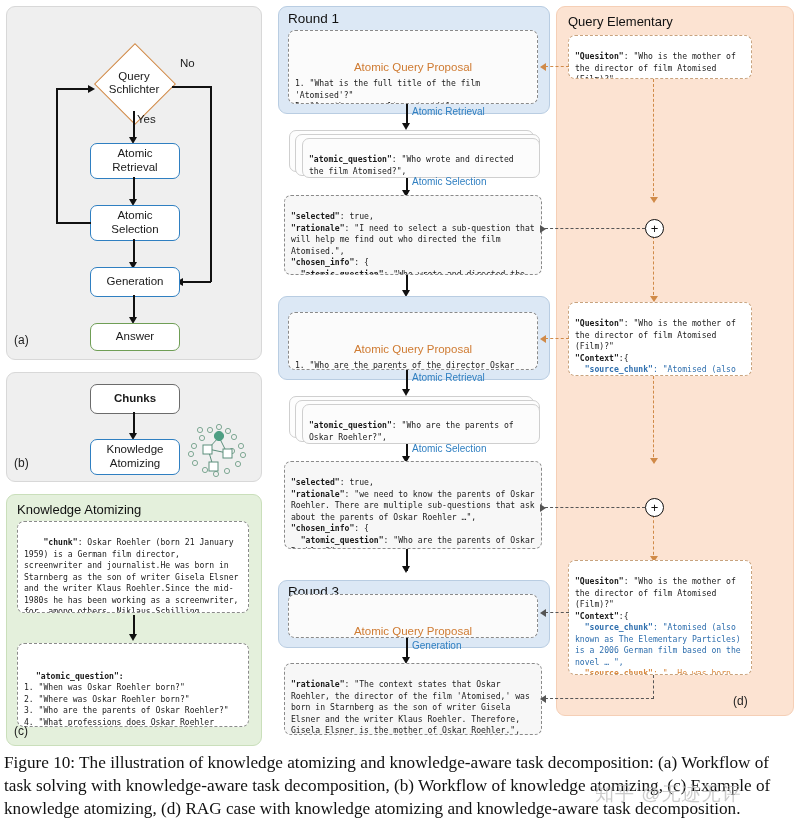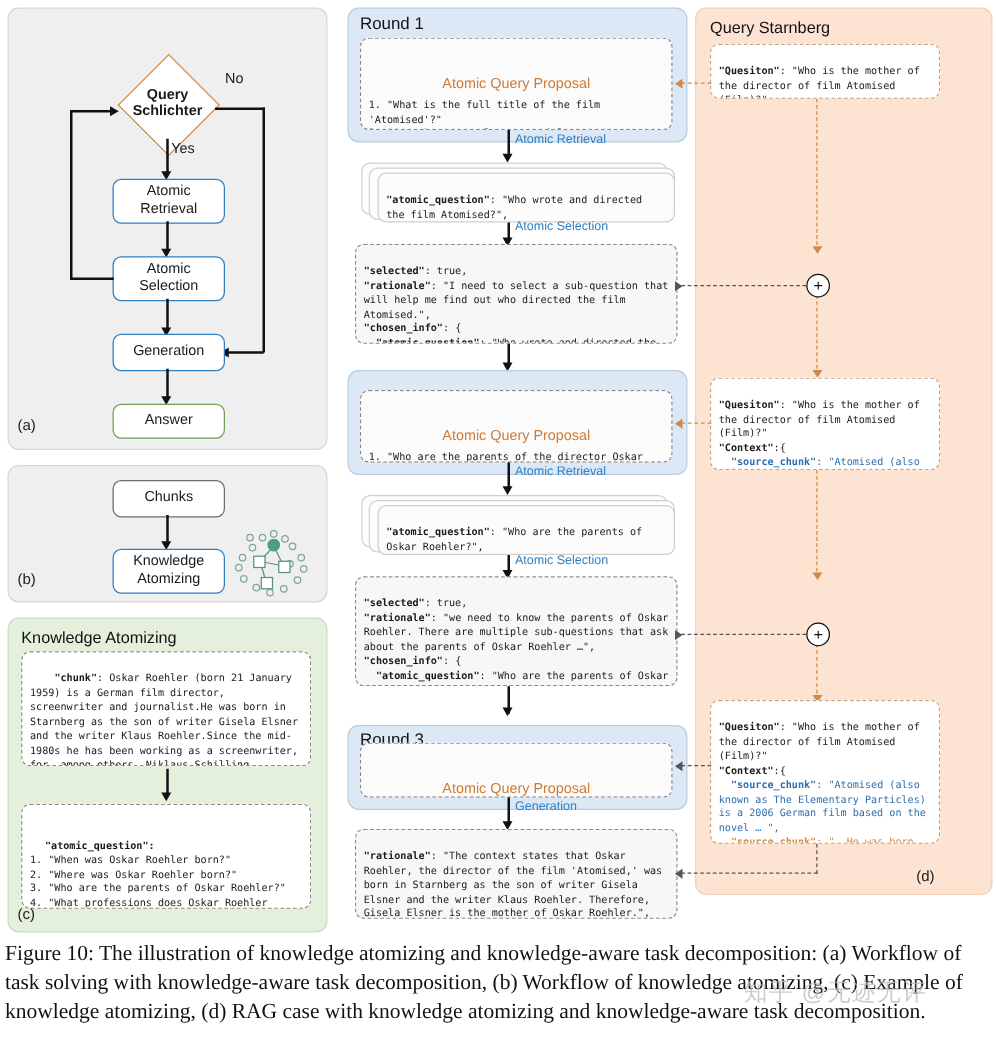--- a/index.html
+++ b/index.html
@@ -17,21 +17,21 @@
   .peach-panel{background:#fce3d2;border:1px solid #f5cfb6;}
   .green-panel{background:#e4f0dc;border:1px solid #cadfbb;}
 
   .node{position:absolute;border-radius:7px;background:#ffffff;
         display:flex;align-items:center;justify-content:center;
         text-align:center;line-height:1.18;font-size:11.5px;}
   .node.green{border:1.6px solid #6f9e55;}
   .node.blue{border:1.6px solid #2f7fc1;}
   .node.gray{border:1.6px solid #6b6b6b;}
 
-  .diamond{position:absolute;font-weight:bold;}
+  .diamond{position:absolute;}
   .diamond .shape{position:absolute;left:0;top:0;width:100%;height:100%;
     background:#ffffff;border:1.6px solid #d08a48;transform:rotate(45deg);}
   .diamond .txt{position:absolute;left:0;top:0;width:100%;height:100%;
     display:flex;flex-direction:column;align-items:center;justify-content:center;
     font-size:11.5px;line-height:1.15;z-index:2;}
 
   .lbl{position:absolute;font-size:11.5px;}
   .panel-tag{position:absolute;font-size:12px;color:#222;}
 
   
@@ -146,21 +146,21 @@
   <div class="arw down" style="left:129.2px;top:317px;"></div>
 
   <div class="node green" style="left:90px;top:323px;width:88px;height:26px;">
       <span>Answer</span>
     </div>
 
   <div class="panel-tag" style="left:14px;top:333px;">(a)</div>
 
   <div class="panel gray-panel" style="left:6px;top:372px;width:254px;height:108px;"></div>
 
-  <div class="node gray" style="left:90px;top:384px;width:88px;height:28px;">
+  <div class="node gray" style="left:90px;top:384px;width:88px;height:28px;font-weight:bold;">
       <span>Chunks</span>
     </div>
 
   <div class="ln v" style="left:133px;top:412px;height:24px;"></div>
   <div class="arw down" style="left:129.2px;top:433px;"></div>
 
   <div class="node blue" style="left:90px;top:439px;width:88px;height:34px;flex-direction:column;">
     <span>Knowledge</span>
     <span>Atomizing</span>
   </div>
@@ -291,21 +291,21 @@
   <div class="ln v" style="left:406px;top:638px;height:22px;"></div>
   <div class="arw down" style="left:402.2px;top:657px;"></div>
   <div class="stage-lbl" style="left:412px;top:640px;">Generation</div>
 
   <div class="codebox" style="left:284px;top:663px;width:258px;height:72px;">
 <b>"rationale"</b><span>: "The context states that Oskar Roehler, the director of the film 'Atomised,' was born in Starnberg as the son of writer Gisela Elsner and the writer Klaus Roehler. Therefore, Gisela Elsner is the mother of Oskar Roehler.",</span>
 </div>
 
   <div class="panel peach-panel" style="left:556px;top:6px;width:236px;height:708px;"></div>
 
-  <div class="sec-title" style="left:568px;top:14px;">Query Starnberg</div>
+  <div class="sec-title" style="left:568px;top:14px;">Query Elementary</div>
 
   <div class="codebox white" style="left:568px;top:35px;width:184px;height:44px;border-color:#c8a37e;">
 <b>"Quesiton"</b><span>: "Who is the mother of the director of film Atomised (Film)?"</span>
 </div>
 
   <div class="dln v" style="left:653px;top:79px;height:122px;"></div>
   <div class="darw down-o" style="left:649.5px;top:197px;"></div>
 
   <div class="dln h" style="left:545px;top:66px;width:24px;"></div>
   <div class="darw left" style="left:540px;top:62.5px;"></div>

